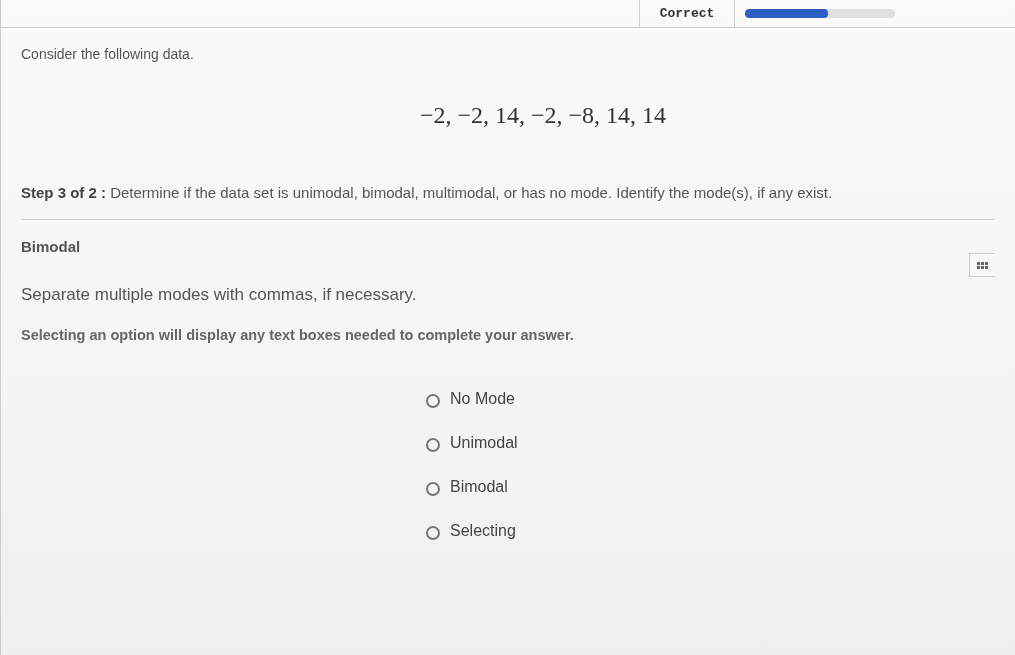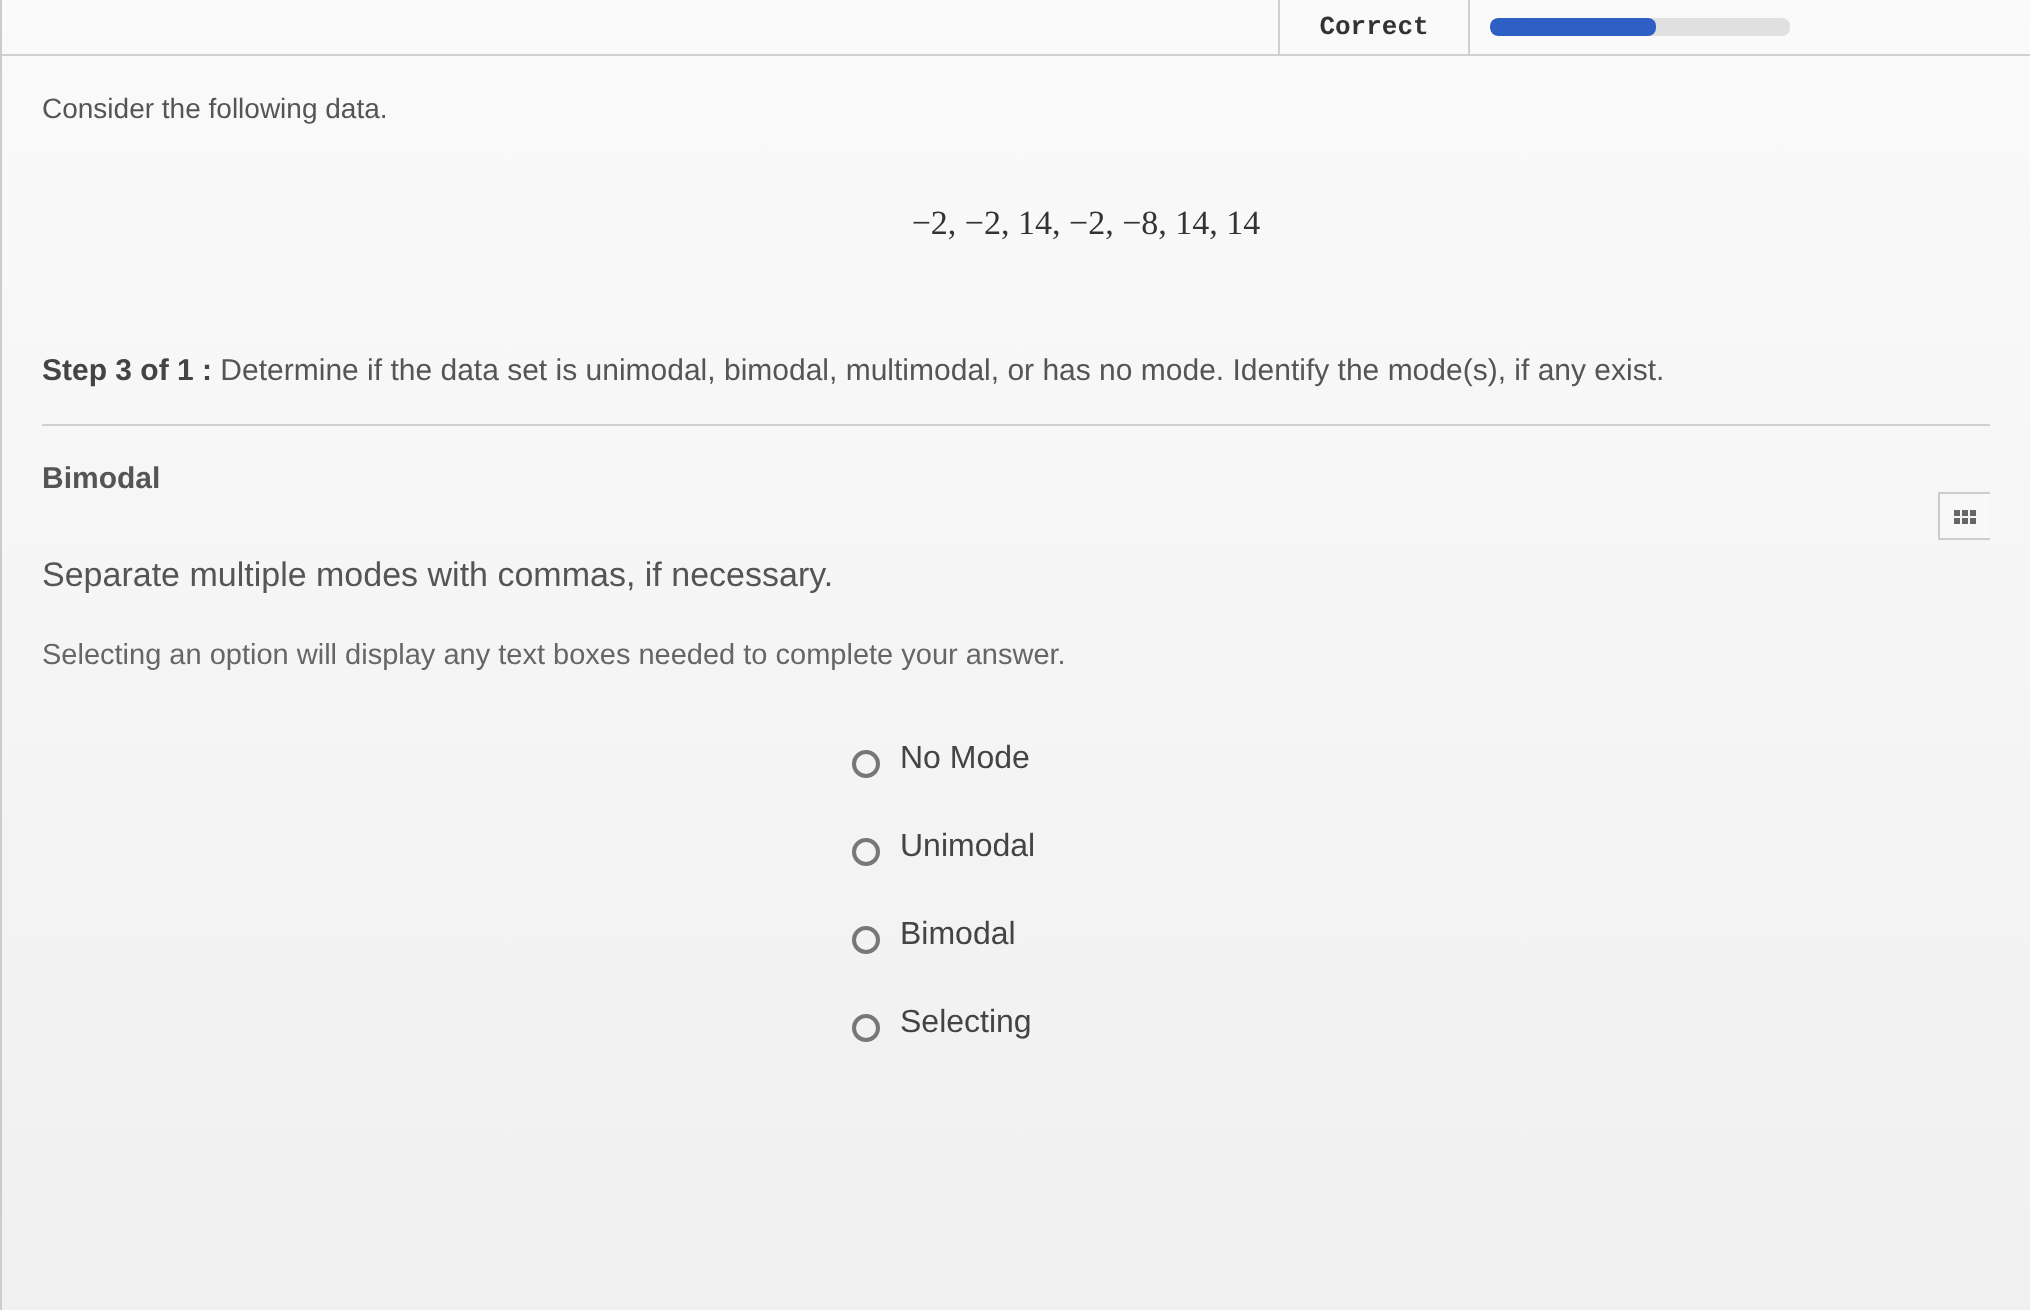--- a/index.html
+++ b/index.html
@@ -69,21 +69,21 @@
       padding: 18px 20px 0 20px;
     }
     .intro-text {
       font-size: 14px;
       color: #555;
       margin-bottom: 40px;
     }
     .data-values {
       text-align: center;
       font-family: 'Times New Roman', serif;
-      font-size: 17px;
+      font-size: 24px;
       color: #333;
       margin-bottom: 55px;
       padding-left: 70px;
     }
     .step-row {
       border-bottom: 1px solid #d0d0d0;
       padding-bottom: 18px;
       margin-bottom: 18px;
       font-size: 15px;
       color: #555;
@@ -102,21 +102,22 @@
       margin-bottom: 30px;
     }
     .hint-text {
       font-size: 17px;
       color: #555;
       margin-bottom: 22px;
     }
     .selection-hint {
       font-size: 14.5px;
       color: #666;
-      margin-bottom: 35px;
+      margin-bottom: 47px;
+      font-weight: bold;
     }
     .options-group {
       margin-left: 405px;
     }
     .option-row {
       display: flex;
       align-items: flex-end;
       margin-bottom: 26px;
       font-size: 16px;
       color: #444;
@@ -169,21 +170,21 @@
       <div class="progress-bar">
         <div class="progress-fill"></div>
       </div>
     </div>
   </div>
 
   <div class="content">
     <div class="intro-text">Consider the following data.</div>
     <div class="data-values">−2, −2, 14, −2, −8, 14, 14</div>
     <div class="step-row">
-      <span class="step-label">Step 3 of 1 :</span><span>  Determine if the data set is unimodal, bimodal, multimodal, or has no mode. Identify the mode(s), if any exist.</span>
+      <span class="step-label">Step 3 of 2 :</span><span>  Determine if the data set is unimodal, bimodal, multimodal, or has no mode. Identify the mode(s), if any exist.</span>
     </div>
 
     <div class="answer-section">
       <div class="answer-heading">Bimodal</div>
 
       <div class="side-button">
         <span class="grid-icon">
           <span></span>
             <span></span>
             <span></span>

